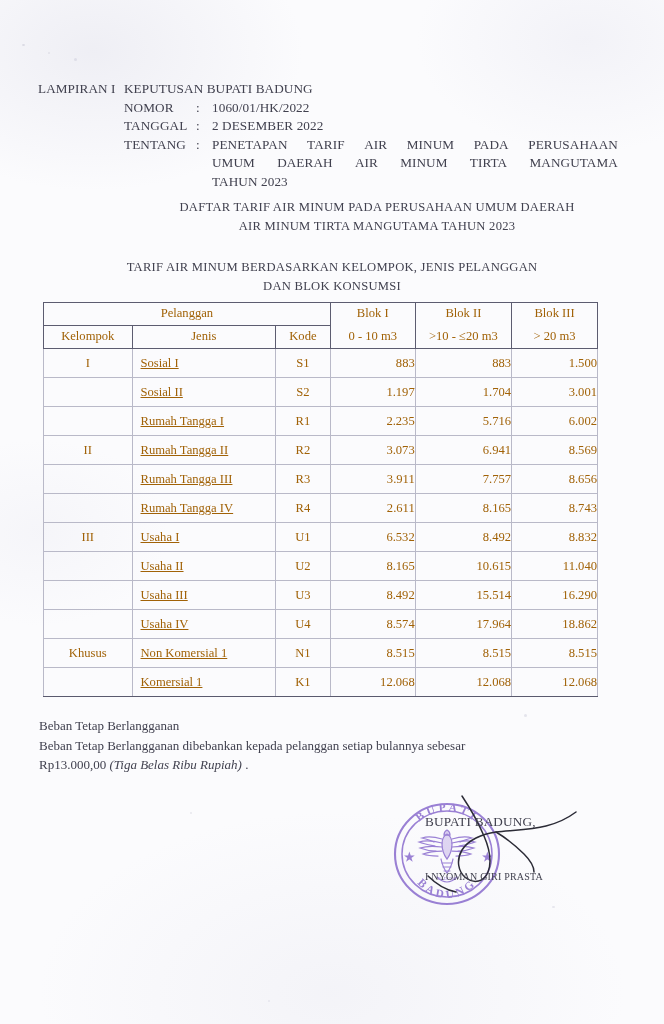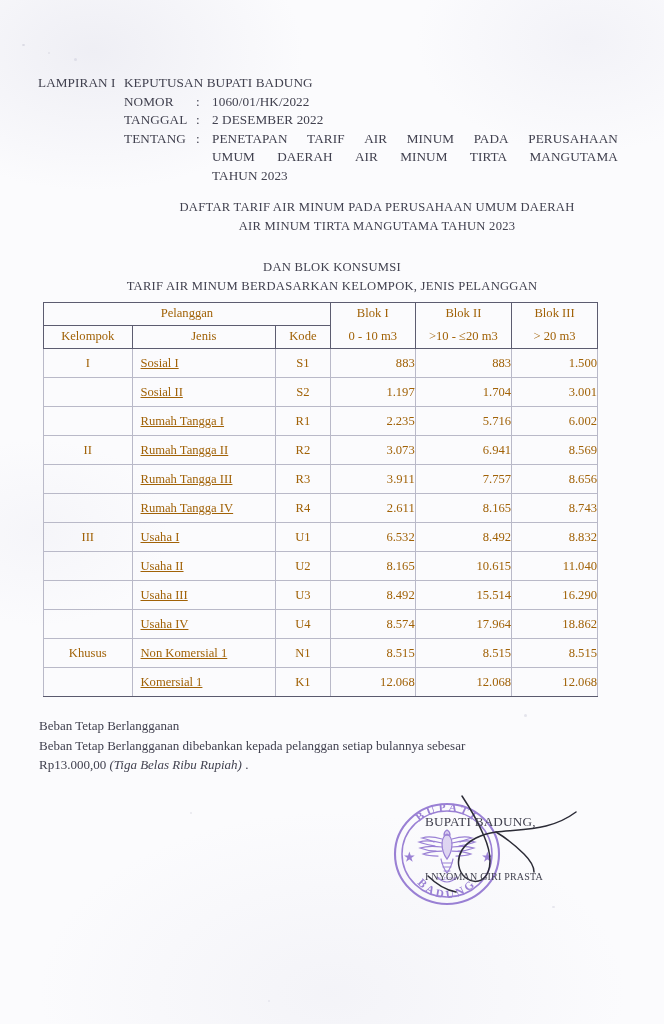--- a/index.html
+++ b/index.html
@@ -50,20 +50,21 @@
     letter-spacing: 0.1px;
   }
   .hdr-row {
     display: flex;
     align-items: baseline;
   }
   .hdr-lampiran {
     width: 86px;
     flex: 0 0 86px;
     white-space: nowrap;
+    margin-top: 6px;
   }
   .hdr-label {
     width: 72px;
     flex: 0 0 72px;
     white-space: nowrap;
   }
   .hdr-colon {
     width: 16px;
     flex: 0 0 16px;
   }
@@ -297,22 +298,22 @@
     </div>
 
   </div>
 
   <div class="title-1">
     <div>DAFTAR TARIF AIR MINUM PADA PERUSAHAAN UMUM DAERAH</div>
     <div>AIR MINUM TIRTA MANGUTAMA TAHUN 2023</div>
   </div>
 
   <div class="title-2">
+    <div>TARIF AIR MINUM BERDASARKAN KELOMPOK, JENIS PELANGGAN</div>
     <div>DAN BLOK KONSUMSI</div>
-    <div>TARIF AIR MINUM BERDASARKAN KELOMPOK, JENIS PELANGGAN</div>
   </div>
 
   <table class="tariff-table">
     <thead>
       <tr>
         <th class="th-pelanggan" colspan="3">Pelanggan</th>
         <th class="th-b1 th-blok-top">Blok I</th>
         <th class="th-b2 th-blok-top">Blok II</th>
         <th class="th-b3 th-blok-top">Blok III</th>
       </tr>

